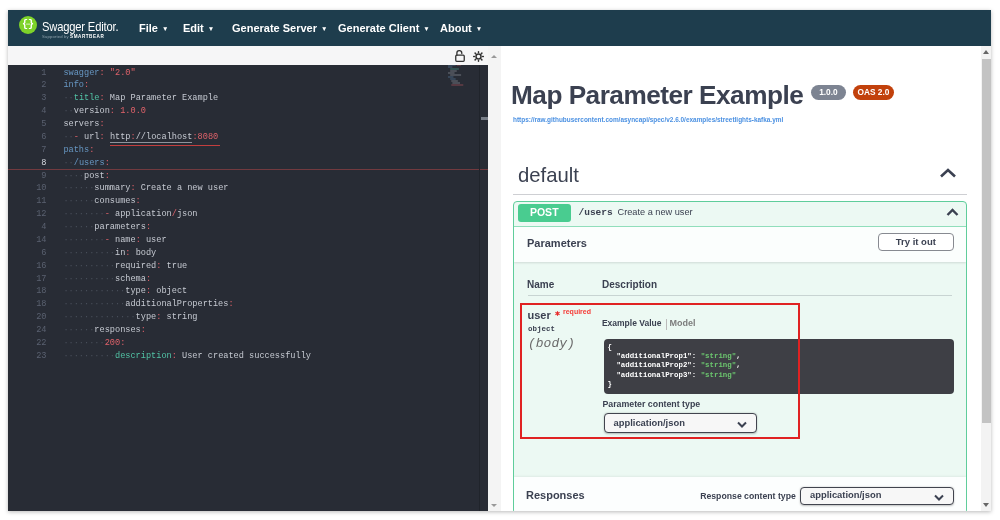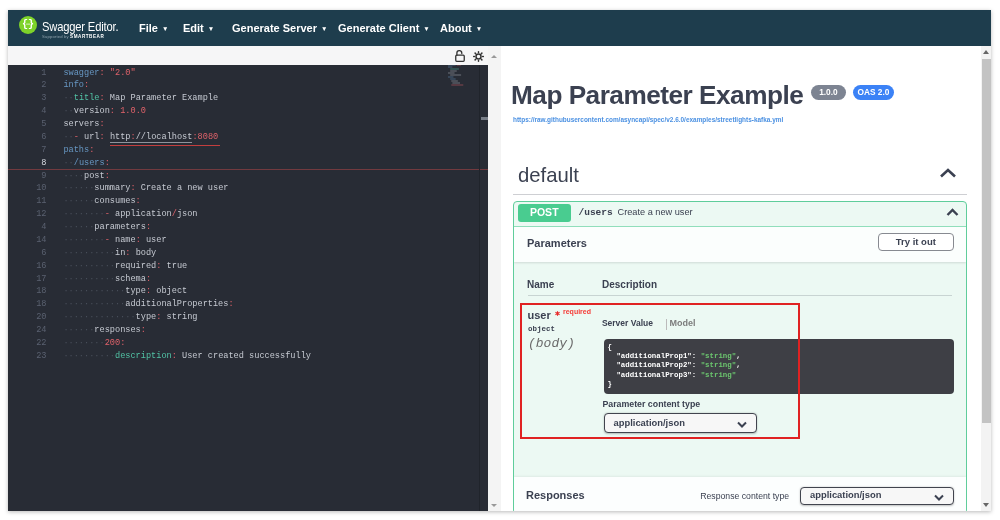--- a/index.html
+++ b/index.html
@@ -32,21 +32,21 @@
 #edline{position:absolute;left:470.5px;top:0;width:1px;height:446px;background:#20242b;}
 #eddash{position:absolute;left:472.5px;top:52px;width:8px;height:2.5px;background:#787e88;}
 
 #edsb{position:absolute;left:480px;top:36px;width:13px;height:465px;background:#f4f4f4;}
 #edsb .dn{position:absolute;left:3.2px;bottom:4px;width:0;height:0;border-left:3px solid transparent;border-right:3px solid transparent;border-top:3.5px solid #999;}#edsb .up{position:absolute;left:3.2px;top:9px;width:0;height:0;border-left:3px solid transparent;border-right:3px solid transparent;border-bottom:3.5px solid #999;}
 
 #rp{position:absolute;left:493px;top:55px;width:480px;height:446px;background:#fff;}
 #h1{position:absolute;left:503px;top:70.2px;font-size:26.2px;font-weight:bold;color:#3b4151;letter-spacing:-0.5px;}
 .badge{position:absolute;top:75px;height:15px;border-radius:8px;color:#fff;font-size:8.3px;font-weight:bold;line-height:15px;text-align:center;}
 #vbadge{left:802.7px;width:35.5px;background:#7d8492;}
-#oasbadge{left:845px;width:41px;background:#3b82f6;}
+#oasbadge{left:845px;width:41px;background:#c2410c;}
 #specurl{position:absolute;left:505px;top:106.3px;font-size:6.45px;font-weight:bold;color:#4a90e2;}
 #dsec{position:absolute;left:510px;top:154.4px;font-size:20.3px;font-weight:normal;color:#3b4151;}
 #dsecline{position:absolute;left:505px;top:184px;width:454px;height:1px;background:rgba(59,65,81,.25);}
 #dchev{position:absolute;left:930.5px;top:158px;}
 
 #op{position:absolute;left:505px;top:190.5px;width:454px;height:313px;background:#ecf9f3;border:1px solid #5fcd9b;border-radius:4px;overflow:hidden;}
 #ophead{position:absolute;left:0;top:0;width:452px;height:25px;border-bottom:1px solid rgba(73,204,144,.55);}
 #postbtn{position:absolute;left:3.5px;top:2.8px;width:53.5px;height:17.5px;background:#49cc90;border-radius:3px;color:#fff;font-size:10.5px;font-weight:bold;text-align:center;line-height:17.5px;}
 #oppath{position:absolute;left:64.5px;top:5.8px;font-family:"Liberation Mono",monospace;font-size:9.5px;font-weight:bold;color:#3b4151;}
 #opsum{position:absolute;left:103.5px;top:5.5px;font-size:9.2px;color:#3b4151;}
@@ -67,21 +67,21 @@
 #tabsep{position:absolute;left:151.5px;top:117.5px;width:1px;height:11px;background:#bbb;}
 #tabmodel{position:absolute;left:155.5px;top:116px;font-size:9px;font-weight:bold;color:#7d7d7d;}
 #exblock{position:absolute;left:89.5px;top:137.5px;width:350px;height:55px;background:#3e3f45;border-radius:4px;color:#fff;font-family:"Liberation Mono",monospace;font-size:7.4px;font-weight:bold;line-height:9.25px;white-space:pre;padding:3.8px 0 0 4px;}
 #exblock .s{color:#6cc76f;}
 #pct{position:absolute;left:88.4px;top:197.5px;font-size:8.8px;font-weight:bold;color:#3b4151;}
 .sel{position:absolute;background:#f7f7f7;border:1.5px solid #41444e;border-radius:4px;box-shadow:0 0.5px 2px rgba(0,0,0,.25);color:#3b4151;font-size:9.8px;font-weight:bold;}
 #psel{left:89.5px;top:211.5px;width:153.5px;height:20px;line-height:17px;padding-left:9px;font-size:9.4px;}
 #rsel{left:286px;top:285.5px;width:153.5px;height:17.5px;line-height:14.5px;padding-left:9px;font-size:9.4px;}
 #resphead{position:absolute;left:0;top:275.5px;width:452px;height:40px;background:rgba(255,255,255,.85);box-shadow:0 -1px 2px rgba(0,0,0,.06);}
 #rtitle{position:absolute;left:12px;top:12.4px;font-size:11px;font-weight:bold;color:#3b4151;}
-#rct{position:absolute;left:186.2px;top:13.6px;font-size:8.7px;font-weight:normal;color:#3b4151;}
+#rct{position:absolute;left:186.2px;top:13.6px;font-size:8.7px;font-weight:bold;color:#3b4151;}
 
 #sb{position:absolute;left:973px;top:36px;width:10px;height:465px;background:#f3f3f3;}
 #sb .up{position:absolute;left:1.5px;top:4px;width:0;height:0;border-left:3.5px solid transparent;border-right:3.5px solid transparent;border-bottom:4px solid #666;}
 #sb .thumb{position:absolute;left:0.5px;top:13px;width:9px;height:364px;background:#c3c3c3;}
 #sb .dn{position:absolute;left:1.5px;bottom:4px;width:0;height:0;border-left:3.5px solid transparent;border-right:3.5px solid transparent;border-top:4px solid #666;}
 .chev{stroke:#3b4151;stroke-width:2.4;fill:none;}
 </style></head>
 <body>
 <div id="win">
   <div id="nav">
@@ -201,21 +201,21 @@
     <svg id="pstar" width="5" height="5" viewBox="0 0 5 5">
         <g stroke="#e82b2b" stroke-width="1.1">
           <line x1="2.5" y1="0.2" x2="2.5" y2="4.8"></line>
           <line x1="0.4" y1="1.3" x2="4.6" y2="3.7"></line>
           <line x1="0.4" y1="3.7" x2="4.6" y2="1.3"></line>
         </g>
       </svg>
     <div id="preq">required</div>
     <div id="ptype">object</div>
     <div id="pbody">(body)</div>
-    <div id="tabex">Server Value</div>
+    <div id="tabex">Example Value</div>
     <div id="tabsep"></div>
     <div id="tabmodel">Model</div>
     <div id="exblock">{
   <span>"additionalProp1"</span>: <span class="s">"string"</span>,
   <span>"additionalProp2"</span>: <span class="s">"string"</span>,
   <span>"additionalProp3"</span>: <span class="s">"string"</span>
 }</div>
     <div id="pct">Parameter content type</div>
     <div class="sel" id="psel">application/json<svg style="position:absolute;right:9px;top:7px;" width="10" height="7">
           <polyline points="1,1.5 5,5.5 9,1.5" style="stroke:#3b4151;stroke-width:2;fill:none;"></polyline>

